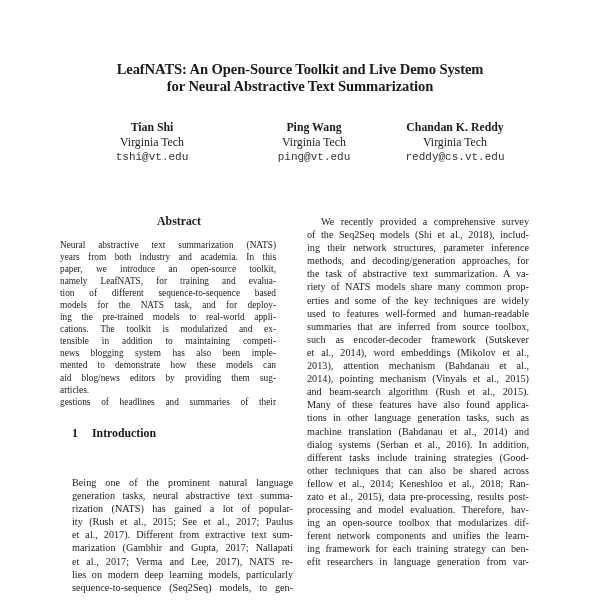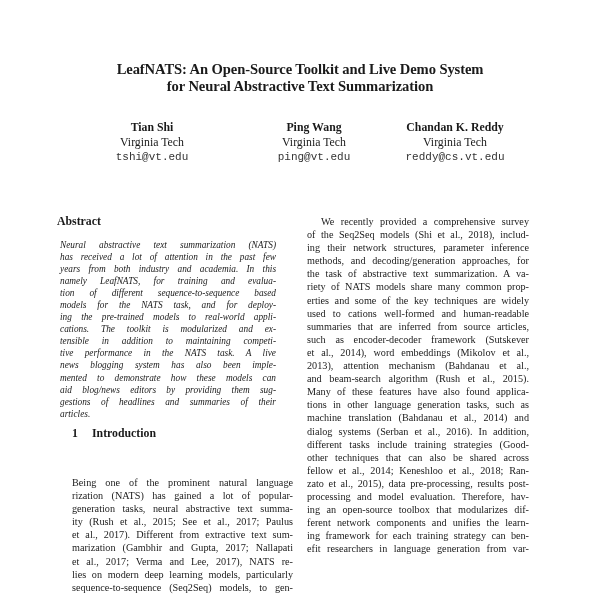--- a/index.html
+++ b/index.html
@@ -4,22 +4,22 @@
   <style>
     html, body { margin: 0; padding: 0; background: #ffffff; }
     body { width: 600px; height: 600px; overflow: hidden; position: relative; font-family: "Liberation Serif", "DejaVu Serif", serif; color: #1a1a1a; }
     .page { position: absolute; left: 0; top: 0; width: 600px; height: 600px; }
     .title { position: absolute; left: 0; width: 600px; top: 61px; text-align: center; font-weight: bold; font-size: 14.6px; line-height: 17px; letter-spacing: -0.1px; }
     .authors { position: absolute; top: 120px; left: 0; width: 600px; height: 50px; }
     .author { position: absolute; text-align: center; font-size: 11.8px; line-height: 15px; width: 160px; }
     .author .name { font-weight: bold; text-align: center; }
     .author .email { font-family: "Liberation Mono", "DejaVu Sans Mono", monospace; font-size: 11px; color: #333; }
     .a1 { left: 72px; } .a2 { left: 234px; } .a3 { left: 375px; }
-    .abstract-title { position: absolute; top: 214px; left: 57px; width: 230px; text-align: left; font-weight: bold; font-size: 11.8px; }
-    .abstract { position: absolute; top: 239px; left: 60px; width: 216px; font-size: 9.3px; line-height: 12.05px; font-style: italic; }
+    .abstract-title { position: absolute; top: 214px; left: 64px; width: 230px; text-align: center; font-weight: bold; font-size: 11.8px; }
+    .abstract { position: absolute; top: 239px; left: 60px; width: 216px; font-size: 9.3px; line-height: 12.05px; }
     .line { display: block; white-space: nowrap; text-align: justify; text-align-last: justify; height: 12.05px; }
     .line.last { text-align-last: left; }
     .sec { position: absolute; top: 426px; left: 72px; font-weight: bold; font-size: 11.8px; }
     .sec .num { display: inline-block; width: 20px; }
     .intro { position: absolute; top: 476px; left: 72px; width: 221px; font-size: 10.2px; line-height: 13.1px; }
     .intro .line { height: 13.1px; }
     .col2 { position: absolute; top: 215px; left: 307px; width: 222px; font-size: 10.2px; line-height: 13.1px; }
     .col2 .line { height: 13.1px; }
   </style>
 </head>
@@ -45,65 +45,65 @@
     <div class="author a3">
       <div class="name">Chandan K. Reddy</div>
       <div>Virginia Tech</div>
       <div class="email">reddy@cs.vt.edu</div>
     </div>
   </div>
 
   <div class="abstract-title">Abstract</div>
   <div class="abstract">
     <span class="line">Neural abstractive text summarization (NATS)</span>
-    <span class="line">has received a lot of attention in the past few</span>
     <span class="line">years from both industry and academia. In this</span>
+    <span class="line">paper, we introduce an open-source toolkit,</span>
     <span class="line">namely LeafNATS, for training and evalua-</span>
     <span class="line">tion of different sequence-to-sequence based</span>
     <span class="line">models for the NATS task, and for deploy-</span>
     <span class="line">ing the pre-trained models to real-world appli-</span>
     <span class="line">cations.  The toolkit is modularized and ex-</span>
     <span class="line">tensible in addition to maintaining competi-</span>
-    <span class="line">tive performance in the NATS task.  A live</span>
     <span class="line">news blogging system has also been imple-</span>
     <span class="line">mented to demonstrate how these models can</span>
     <span class="line">aid blog/news editors by providing them sug-</span>
+    <span class="line last">articles.</span>
     <span class="line">gestions of headlines and summaries of their</span>
-    <span class="line last">articles.</span>
   </div>
 
   <div class="sec">
     <span class="num">1</span><span>Introduction</span>
   </div>
 
   <div class="intro">
     <span class="line">Being one of the prominent natural language</span>
+    <span class="line">generation tasks, neural abstractive text summa-</span>
     <span class="line">rization (NATS) has gained a lot of popular-</span>
-    <span class="line">generation tasks, neural abstractive text summa-</span>
     <span class="line">ity (Rush et al., 2015; See et al., 2017; Paulus</span>
     <span class="line">et al., 2017).  Different from extractive text sum-</span>
     <span class="line">marization (Gambhir and Gupta, 2017; Nallapati</span>
     <span class="line">et al., 2017; Verma and Lee, 2017), NATS re-</span>
     <span class="line">lies on modern deep learning models, particularly</span>
     <span class="line">sequence-to-sequence (Seq2Seq) models, to gen-</span>
   </div>
 
   <div class="col2">
     <span class="line" style="padding-left:14px;box-sizing:border-box;">We recently provided a comprehensive survey</span>
     <span class="line">of the Seq2Seq models (Shi et al., 2018), includ-</span>
     <span class="line">ing their network structures, parameter inference</span>
     <span class="line">methods, and decoding/generation approaches, for</span>
     <span class="line">the task of abstractive text summarization.  A va-</span>
     <span class="line">riety of NATS models share many common prop-</span>
     <span class="line">erties and some of the key techniques are widely</span>
-    <span class="line">used to cations well-formed and human-readable</span>
-    <span class="line">summaries that are inferred from source articles,</span>
+    <span class="line">used to features well-formed and human-readable</span>
+    <span class="line">summaries that are inferred from source toolbox,</span>
     <span class="line">such as encoder-decoder framework (Sutskever</span>
     <span class="line">et al., 2014), word embeddings (Mikolov et al.,</span>
     <span class="line">2013), attention mechanism (Bahdanau et al.,</span>
+    <span class="line">2014), pointing mechanism (Vinyals et al., 2015)</span>
     <span class="line">and beam-search algorithm (Rush et al., 2015).</span>
     <span class="line">Many of these features have also found applica-</span>
     <span class="line">tions in other language generation tasks, such as</span>
     <span class="line">machine translation (Bahdanau et al., 2014) and</span>
     <span class="line">dialog systems (Serban et al., 2016).  In addition,</span>
     <span class="line">different tasks include training strategies (Good-</span>
     <span class="line">other techniques that can also be shared across</span>
     <span class="line">fellow et al., 2014; Keneshloo et al., 2018; Ran-</span>
     <span class="line">zato et al., 2015), data pre-processing, results post-</span>
     <span class="line">processing and model evaluation. Therefore, hav-</span>

